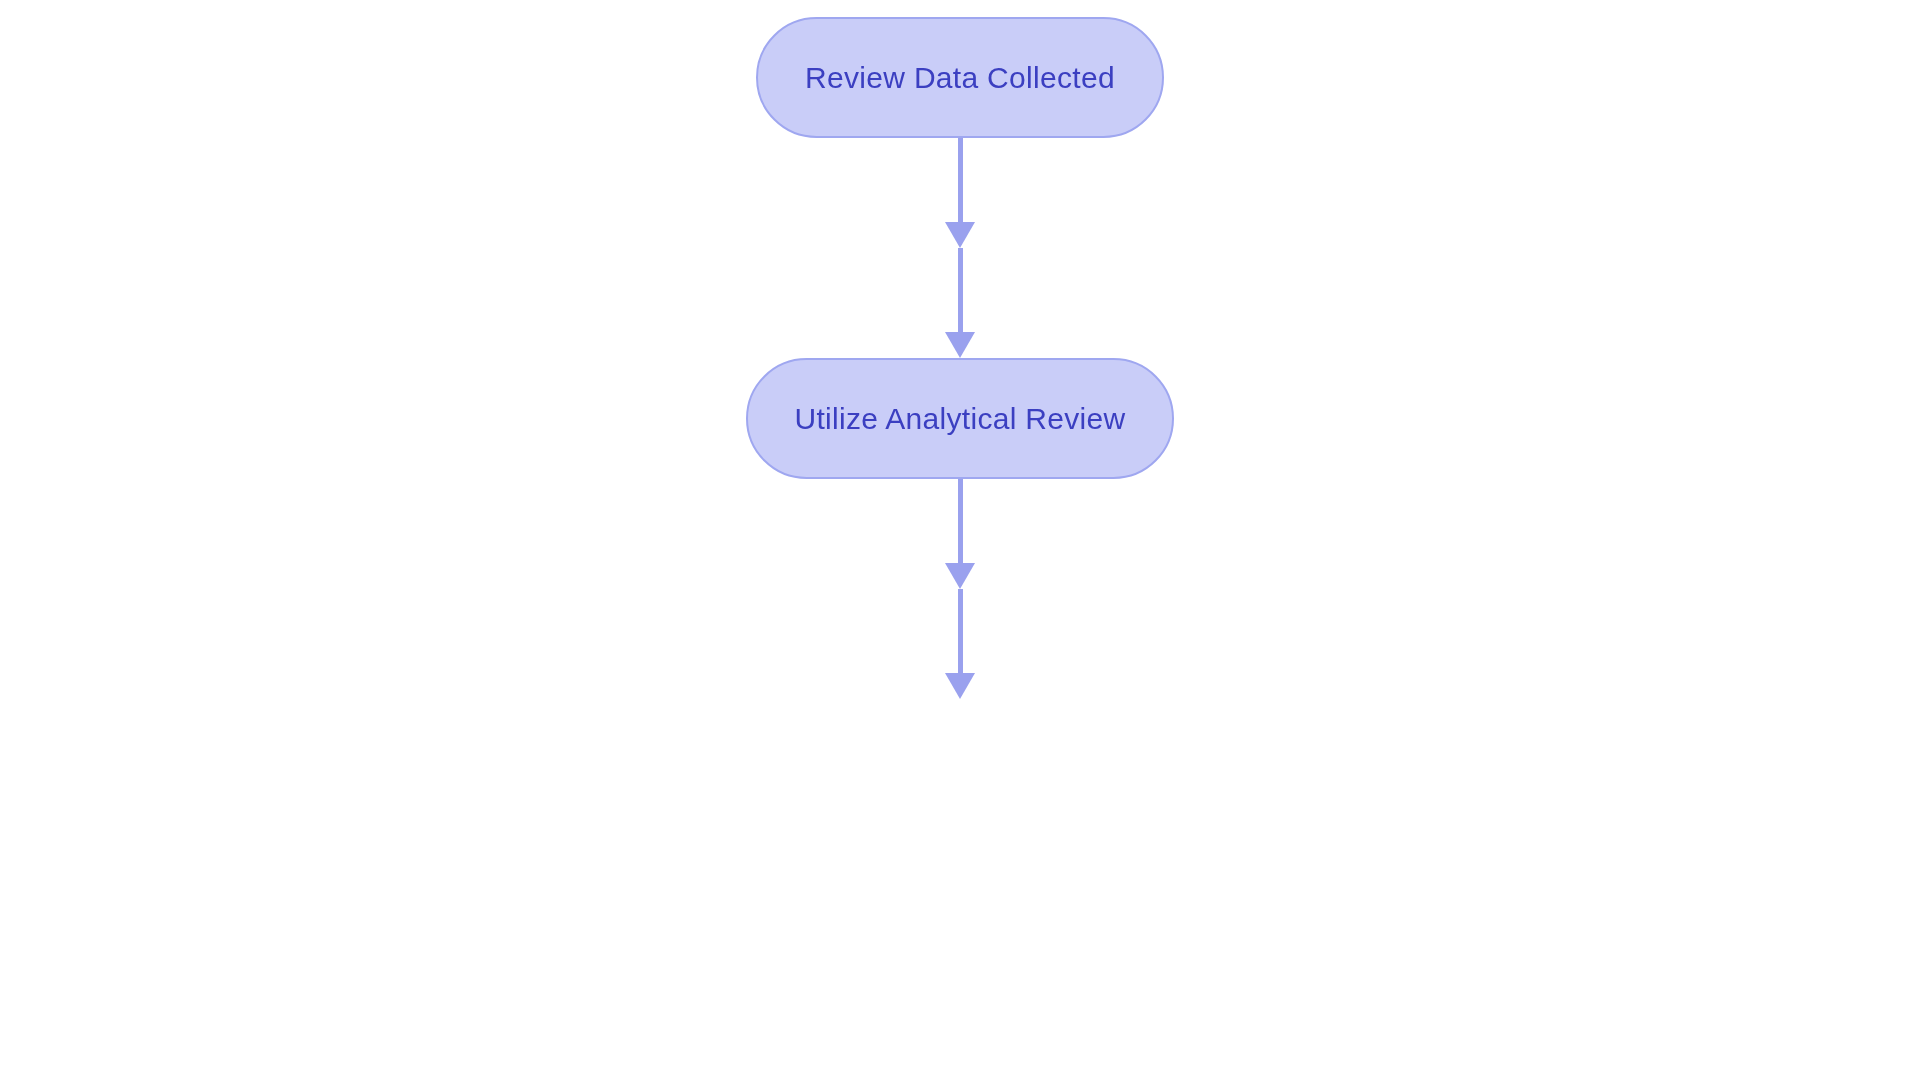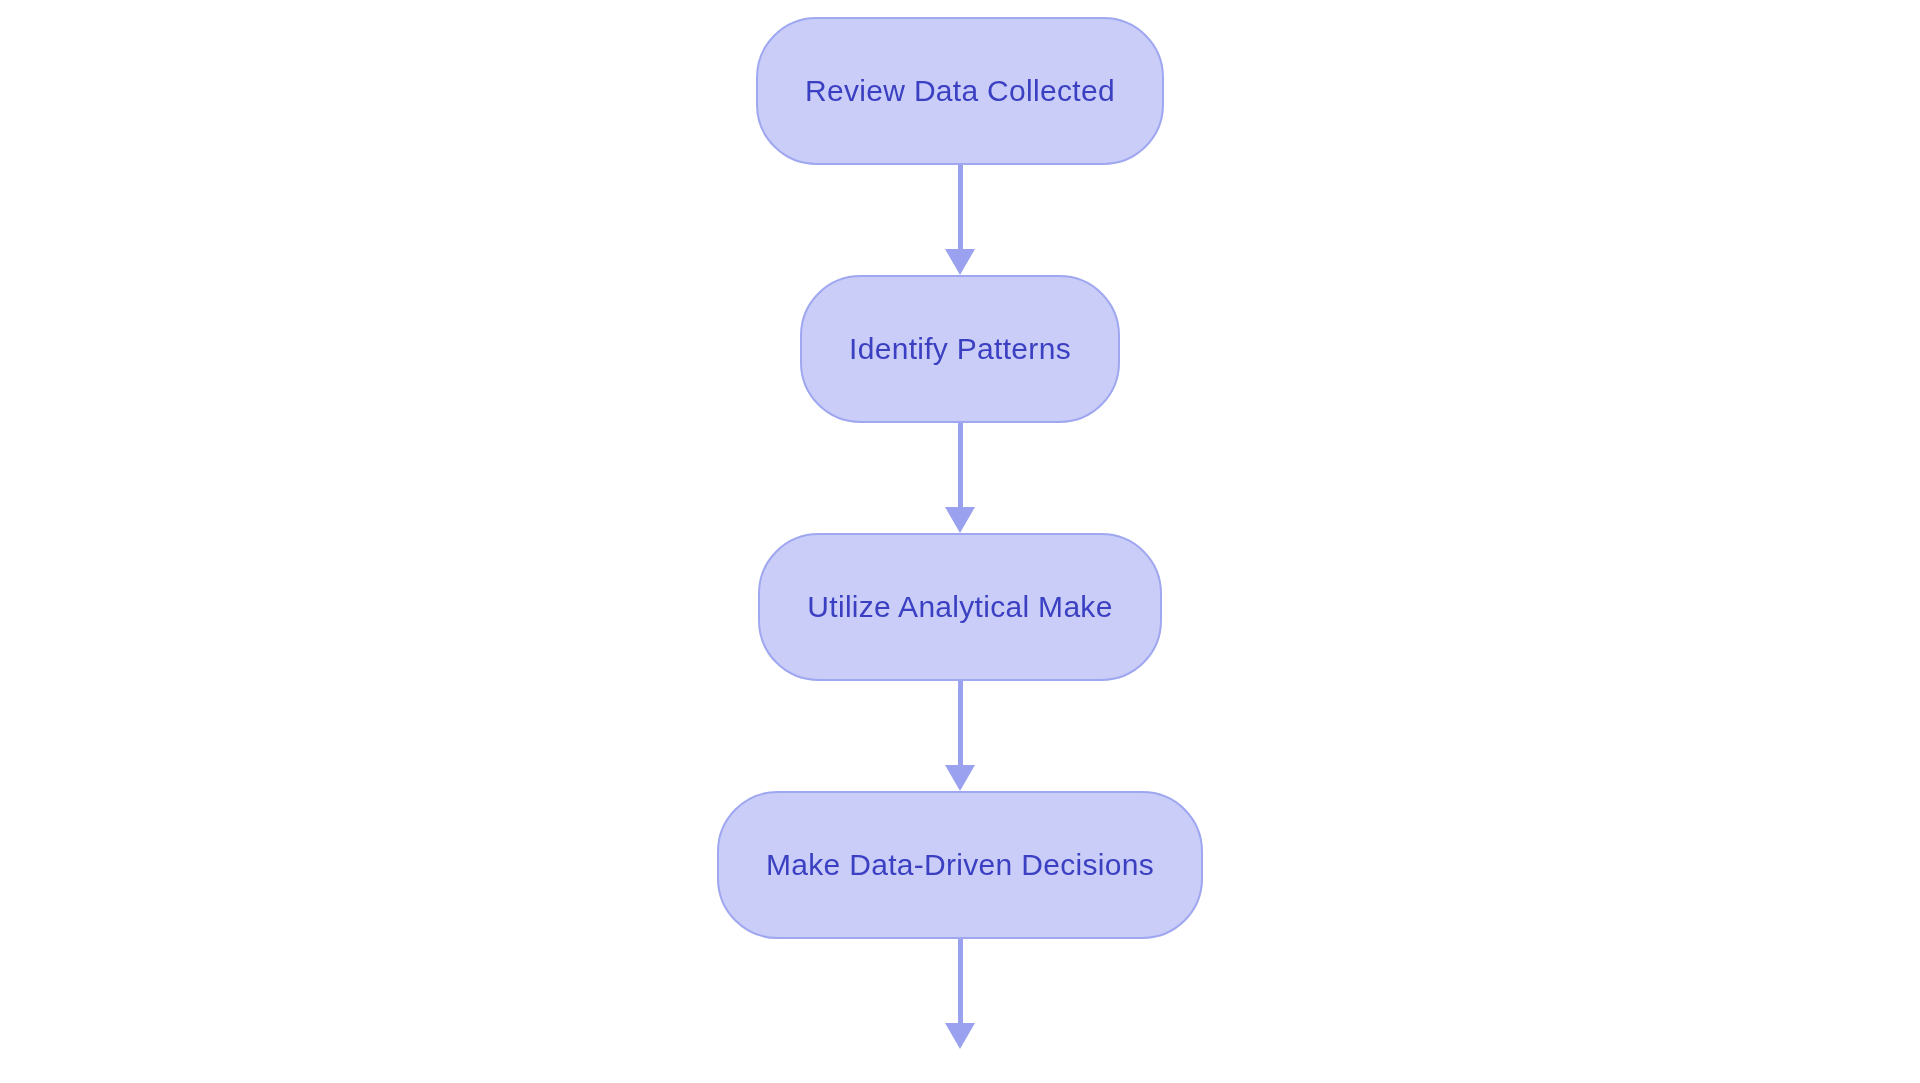--- a/index.html
+++ b/index.html
@@ -19,21 +19,21 @@
     position: absolute;
     top: 17px;
     left: 0;
     width: 1920px;
     display: flex;
     flex-direction: column;
     align-items: center;
   }
   .node {
     box-sizing: border-box;
-    height: 148px;
+    height: 121px;
     min-width: 310px;
     padding: 0 47px;
     border-radius: 60.5px;
     background: var(--node-fill, #c9cdf8);
     border: 2px solid var(--node-border, #9fa7f0);
     color: var(--node-text, #3b3fc1);
     display: flex;
     align-items: center;
     justify-content: center;
     font-size: 30px;
@@ -67,41 +67,35 @@
 
     <div class="node">
       <span>Review Data Collected</span>
     </div>
 
     <div class="connector">
       <div class="line"></div>
       <div class="head"></div>
     </div>
 
+
+    <div class="connector">
+      <div class="line"></div>
+      <div class="head"></div>
+    </div>
+
     <div class="node">
-      <span>Identify Patterns</span>
+      <span>Utilize Analytical Review</span>
     </div>
 
     <div class="connector">
       <div class="line"></div>
       <div class="head"></div>
     </div>
 
-    <div class="node">
-      <span>Utilize Analytical Make</span>
-    </div>
-
-    <div class="connector">
-      <div class="line"></div>
-      <div class="head"></div>
-    </div>
-
-    <div class="node">
-      <span>Make Data-Driven Decisions</span>
-    </div>
 
     <div class="connector">
       <div class="line"></div>
       <div class="head"></div>
     </div>
 
 
   </div>
 </div>
 

